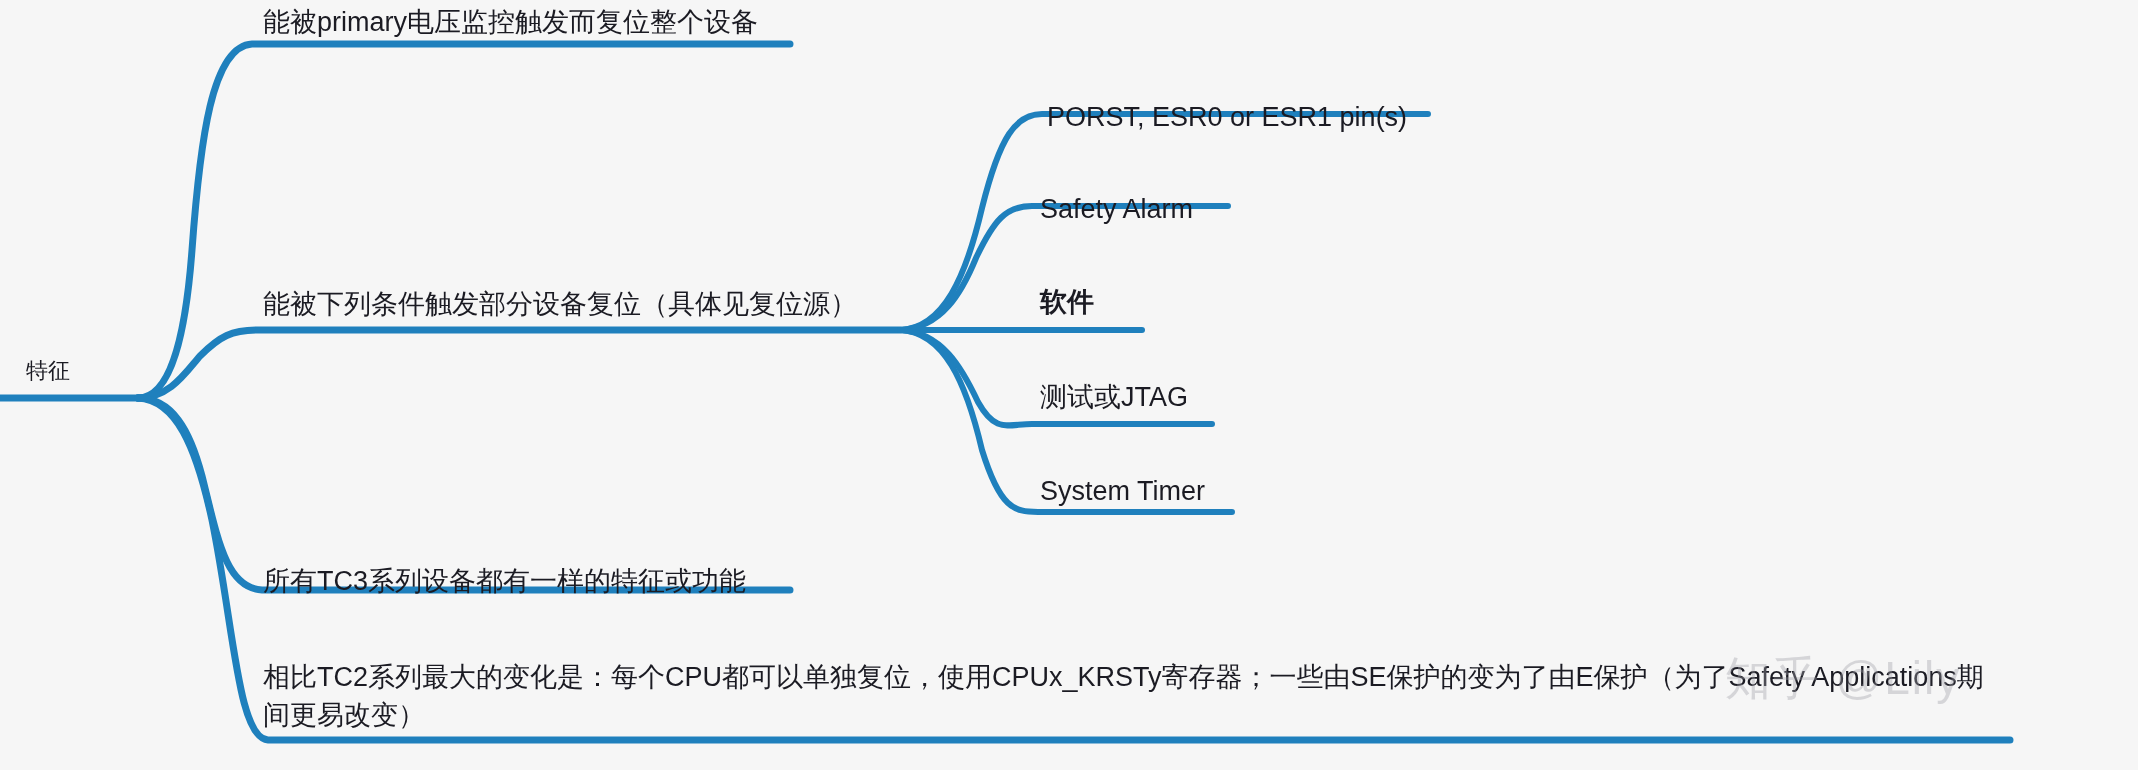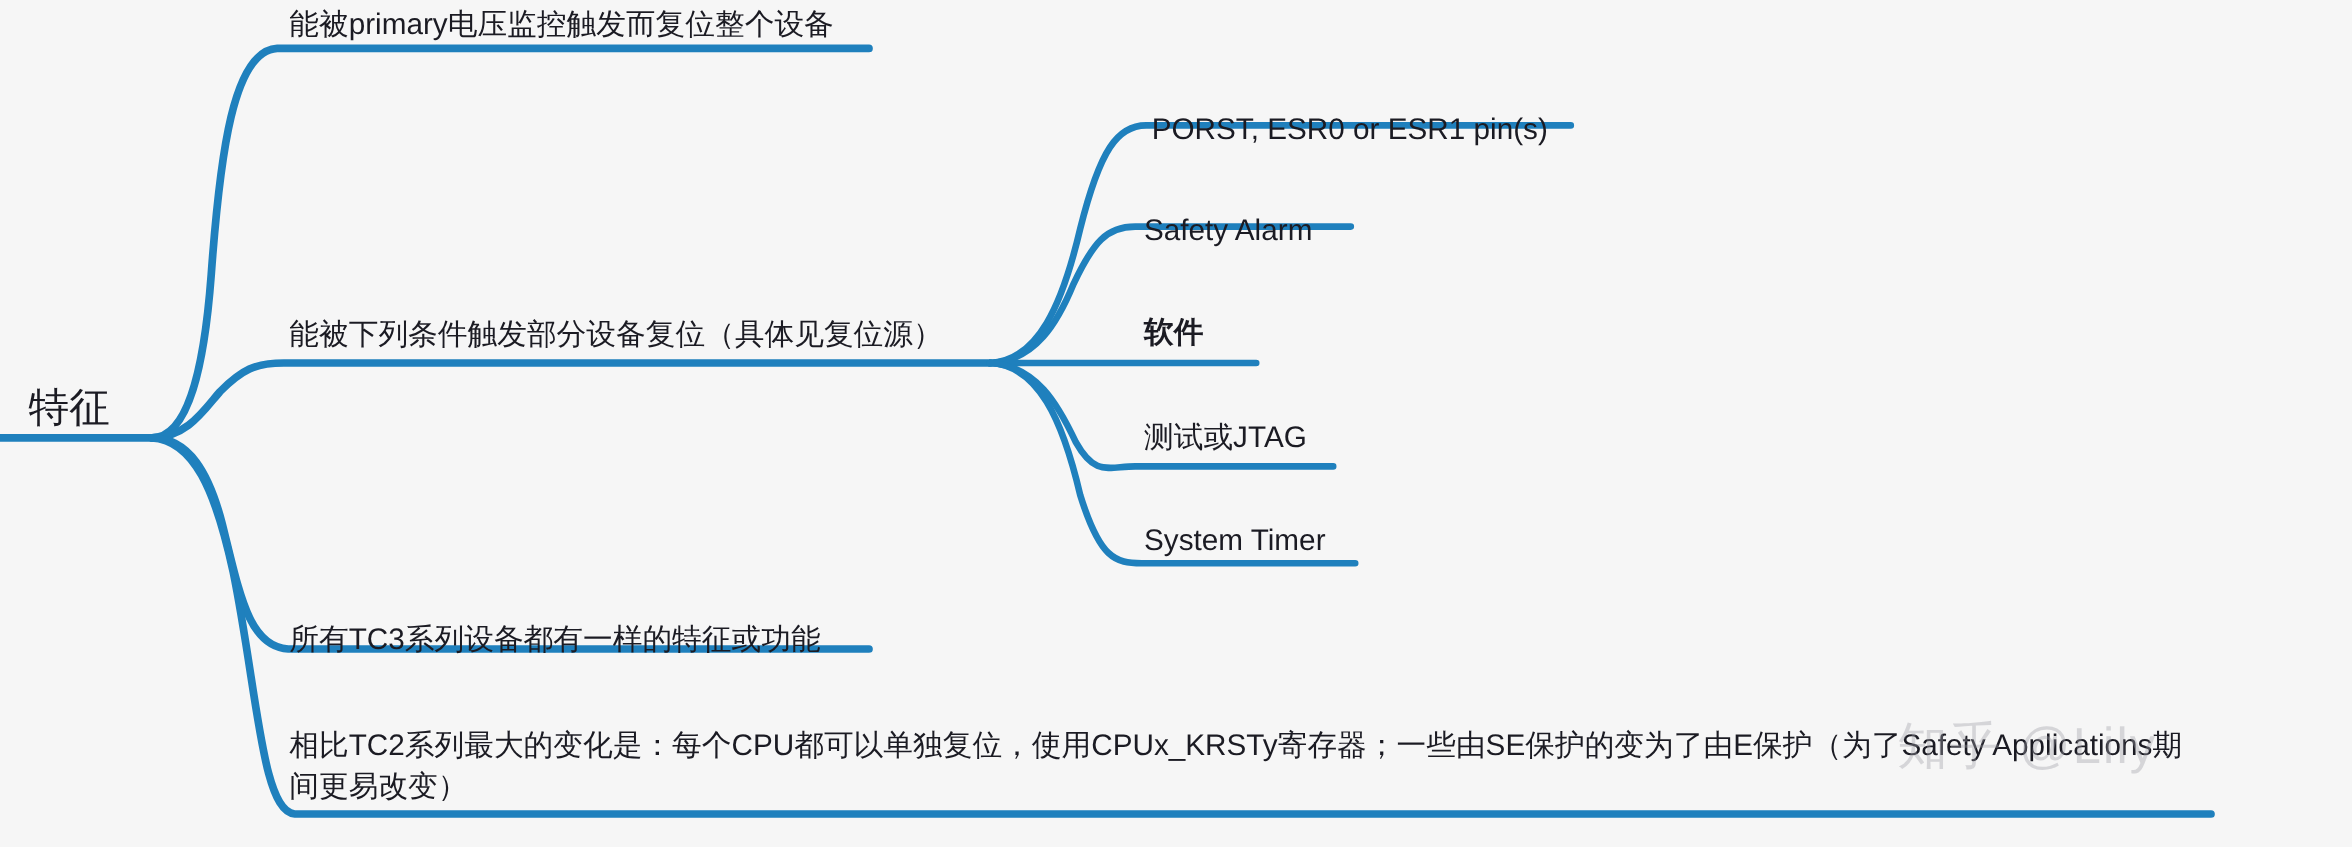--- a/index.html
+++ b/index.html
@@ -34,21 +34,21 @@
     line-height: 38px;
     white-space: pre;
     letter-spacing: 0px;
   }
   .node-label.wrapped {
     white-space: normal;
   }
   #root-label {
     left: 26px;
     top: 352px;
-    font-size: 37px;
+    font-size: 22px;
   }
   #b1-label { left: 263px; top: 3px; }
   #b2-label { left: 263px; top: 285px; }
   #b3-label { left: 263px; top: 562px; }
   #b4-label { left: 263px; top: 658px; width: 1740px; }
   #s1-label { left: 1047px; top: 98px; }
   #s2-label { left: 1040px; top: 190px; }
   #s3-label { left: 1040px; top: 283px; font-weight: bold; }
   #s4-label { left: 1040px; top: 378px; }
   #s5-label { left: 1040px; top: 472px; }

